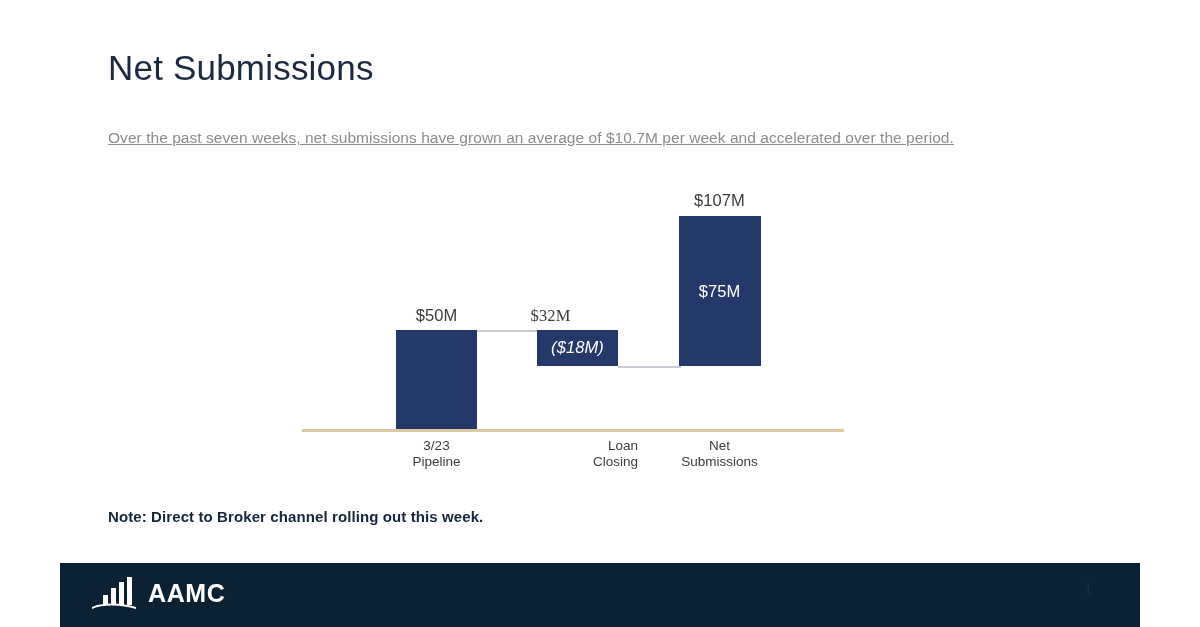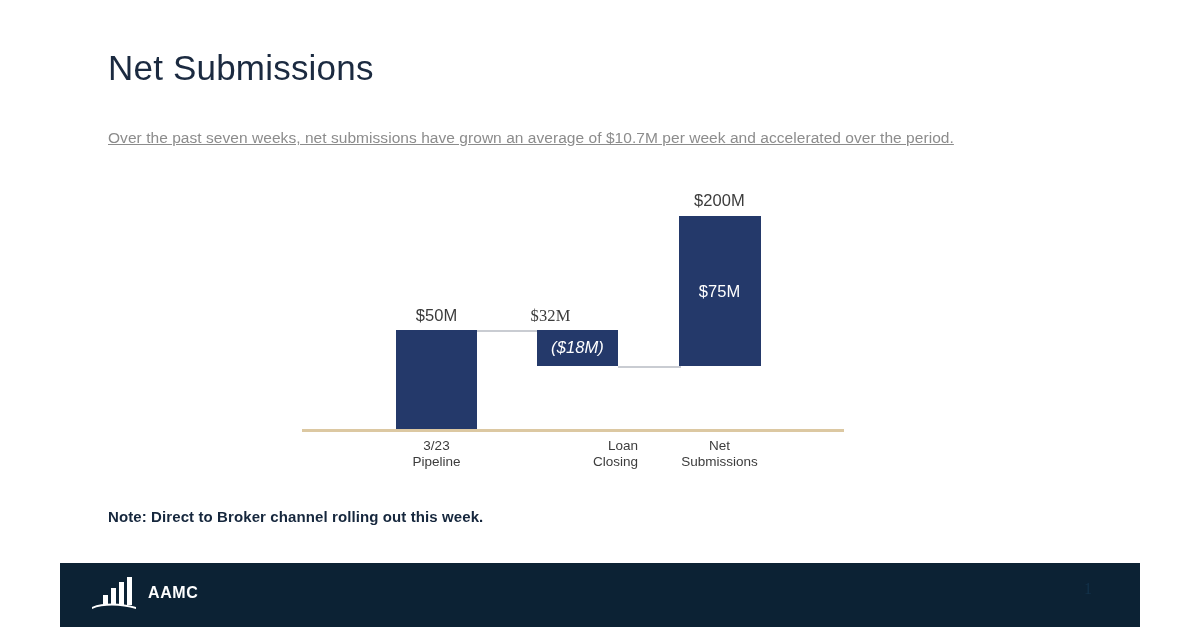--- a/index.html
+++ b/index.html
@@ -135,21 +135,21 @@
     gap: 10px;
   }
 
   .brand-icon {
     width: 48px;
     height: 38px;
     display: block;
   }
 
   .brand-word {
-    font-size: 16px;
+    font-size: 25px;
     font-weight: 700;
     color: #ffffff;
     letter-spacing: 0.6px;
     line-height: 30px;
   }
 
   .page-number {
     position: absolute;
     right: 48px;
     top: 17px;
@@ -174,21 +174,21 @@
     <div class="connector" style="left:618px; top:366px; width:63px;"></div>
 
     <div class="bar" style="left:396px; top:330px; width:81px; height:99px;"></div>
     <div class="value-label" style="left:376px; top:306px; width:121px;">$50M</div>
 
     <div class="bar" style="left:537px; top:330px; width:81px; height:36px;"></div>
     <div class="value-label" style="left:490px; top:306px; width:121px;font-family:Liberation Serif, serif;">$32M</div>
     <div class="value-label inside" style="left:517px; top:338px; width:121px;font-style:italic;">($18M)</div>
 
     <div class="bar" style="left:679px; top:216px; width:82px; height:150px;"></div>
-    <div class="value-label" style="left:659px; top:191px; width:121px;">$200M</div>
+    <div class="value-label" style="left:659px; top:191px; width:121px;">$107M</div>
     <div class="value-label inside" style="left:659px; top:282px; width:121px;">$75M</div>
 
     <div class="baseline"></div>
 
     <div class="cat-label" style="left:376px; top:438px; width:121px;">
       <div>3/23</div>
       <div>Pipeline</div>
     </div>
 
     <div class="cat-label" style="left:517px; top:438px; width:121px;text-align:right;">

